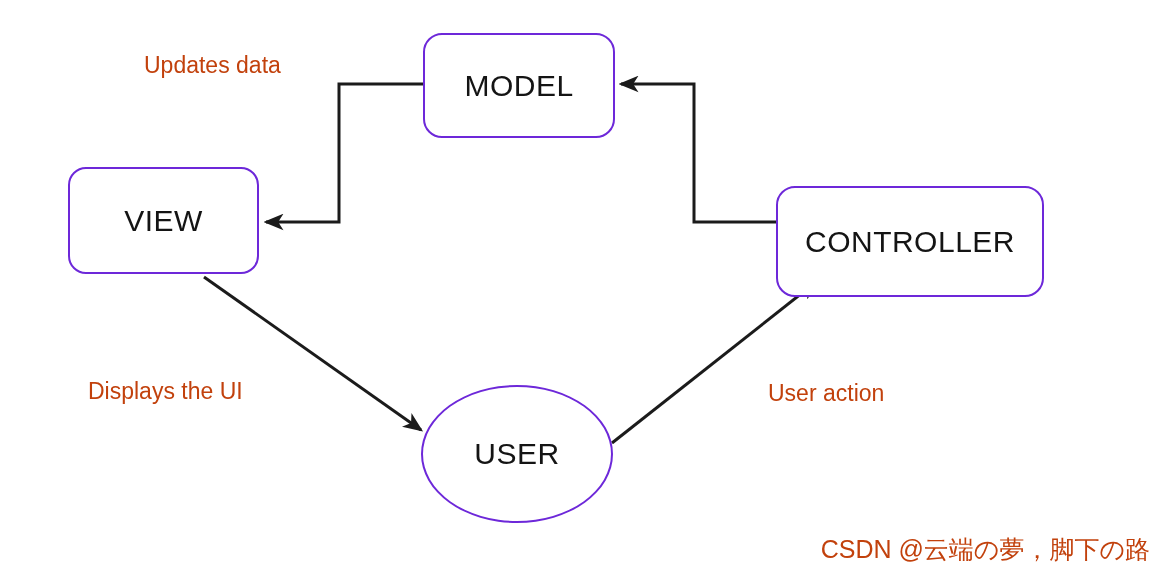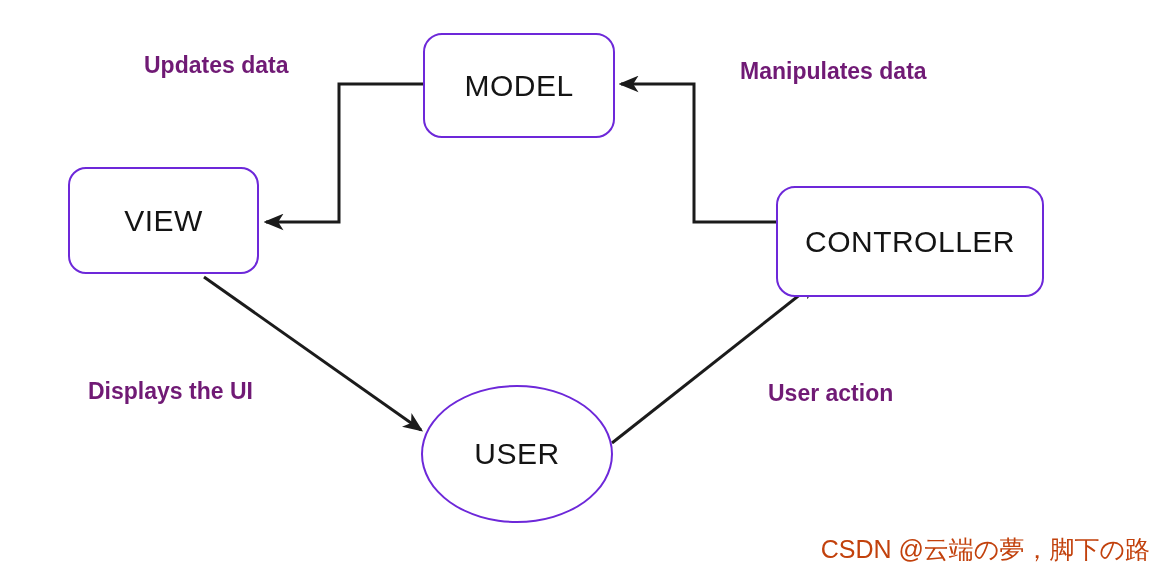--- a/index.html
+++ b/index.html
@@ -36,23 +36,23 @@
     letter-spacing: 0.5px;
   }
   .node.rect {
     border-radius: 19px;
   }
   .node.ellipse {
     border-radius: 50%;
   }
   .edge-label {
     position: absolute;
-    color: #701a75;
+    color: #c2410c;
     font-size: 23px;
-    font-weight: 700;
+    font-weight: 400;
     white-space: nowrap;
   }
   .watermark {
     position: absolute;
     right: 8px;
     top: 533px;
     font-size: 25px;
     color: #c2410c;
     white-space: nowrap;
   }
@@ -89,21 +89,20 @@
   <div class="node rect" style="left:776px; top:166px; width:268px; height:111px;margin-top:20px;">
     <span>CONTROLLER</span>
   </div>
 
   <div class="node ellipse" style="left:421px; top:385px; width:192px; height:138px;">
     <span>USER</span>
   </div>
 
   <div class="edge-label" style="left:144px; top:52px;">Updates data</div>
 
-  <div class="edge-label" style="left:740px; top:58px;">Manipulates data</div>
 
   <div class="edge-label" style="left:88px; top:378px;">Displays the UI</div>
 
   <div class="edge-label" style="left:768px; top:380px;">User action</div>
 
   <div class="watermark">CSDN @云端の夢，脚下の路</div>
 
 </div>
 
 </body></html>

